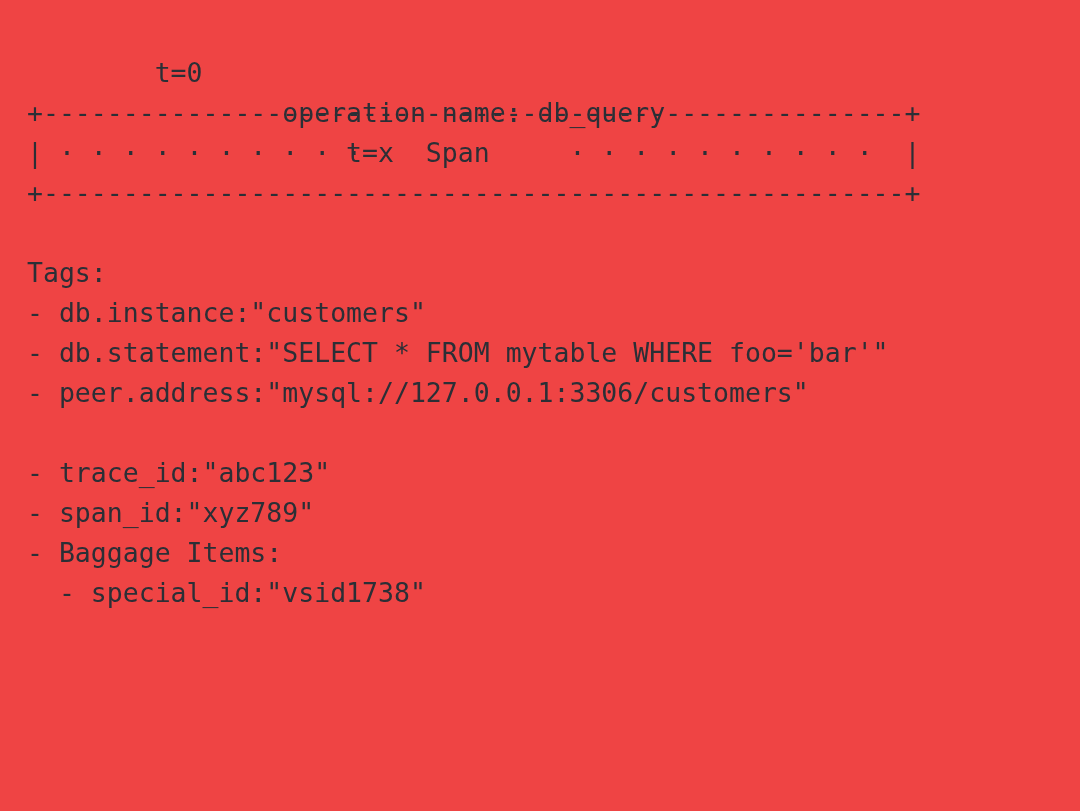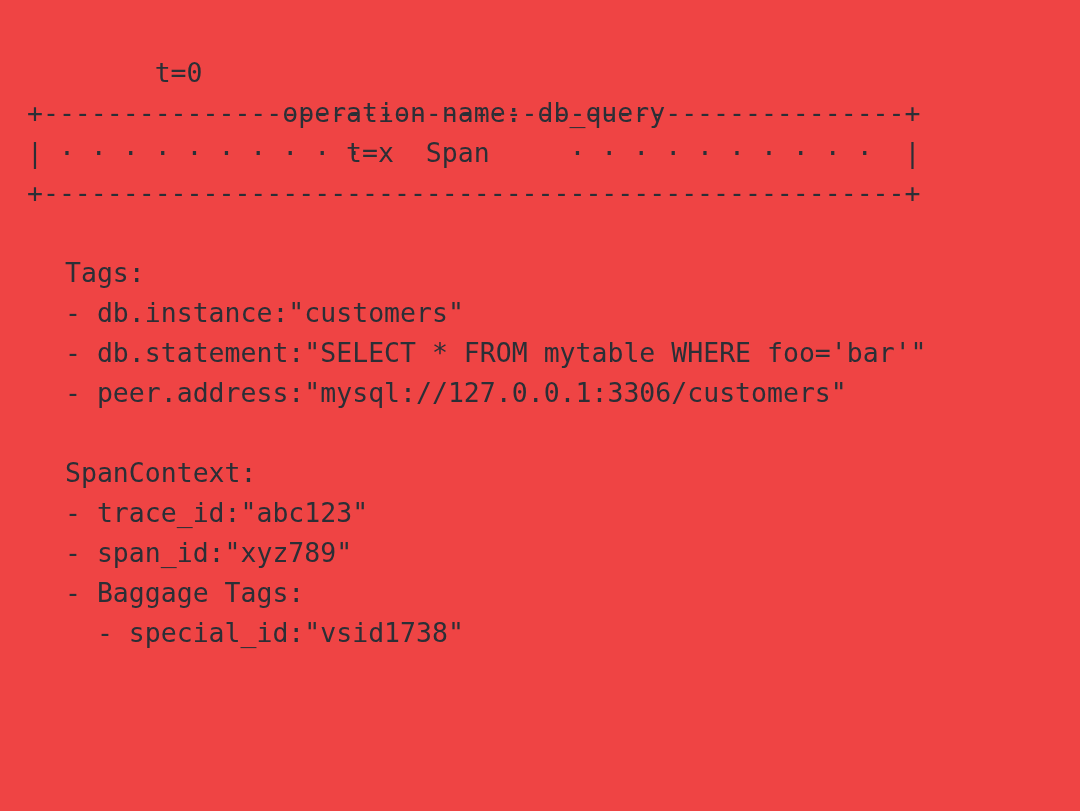--- a/index.html
+++ b/index.html
@@ -23,21 +23,21 @@
   .line {
     white-space: pre;
     height: 40px;
   }
   .timeline-row { white-space: pre; height: 40px; }
   .timeline-row span { display: inline-block; white-space: pre; }
   .t-start { margin-left: 4ch; }
   .op-name { margin-left: 12ch; }
   .t-end   { margin-left: 16ch; }
   .span-box { margin-top: 40px; }
-  .section { margin-top: 40px; margin-left: 38px; }
+  .section { margin-top: 40px; }
 </style>
 </head>
 <body>
 
 <div class="page">
 
   <div class="timeline-row">
     <span class="t-start">t=0</span>
     <span class="op-name">operation name: db_query</span>
     <span class="t-end">t=x</span>
@@ -51,20 +51,19 @@
 
   <div class="section">
     <div class="line">Tags:</div>
     <div class="line">- db.instance:"customers"</div>
     <div class="line">- db.statement:"SELECT * FROM mytable WHERE foo='bar'"</div>
     <div class="line">- peer.address:"mysql://127.0.0.1:3306/customers"</div>
   </div>
 
 
   <div class="section">
-    <div class="line">SpanContext:</div>
     <div class="line">- trace_id:"abc123"</div>
     <div class="line">- span_id:"xyz789"</div>
-    <div class="line">- Baggage Tags:</div>
+    <div class="line">- Baggage Items:</div>
     <div class="line">  - special_id:"vsid1738"</div>
   </div>
 
 </div>
 
 </body></html>

